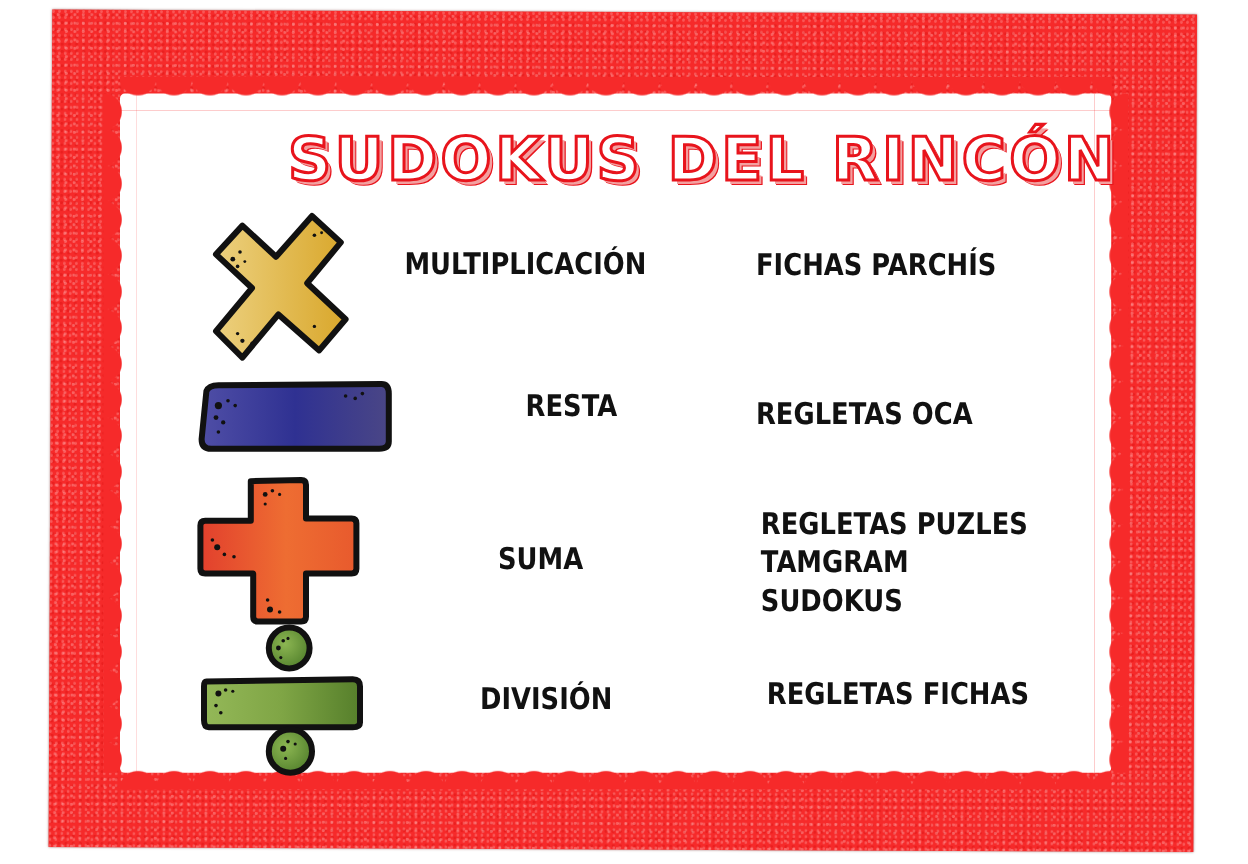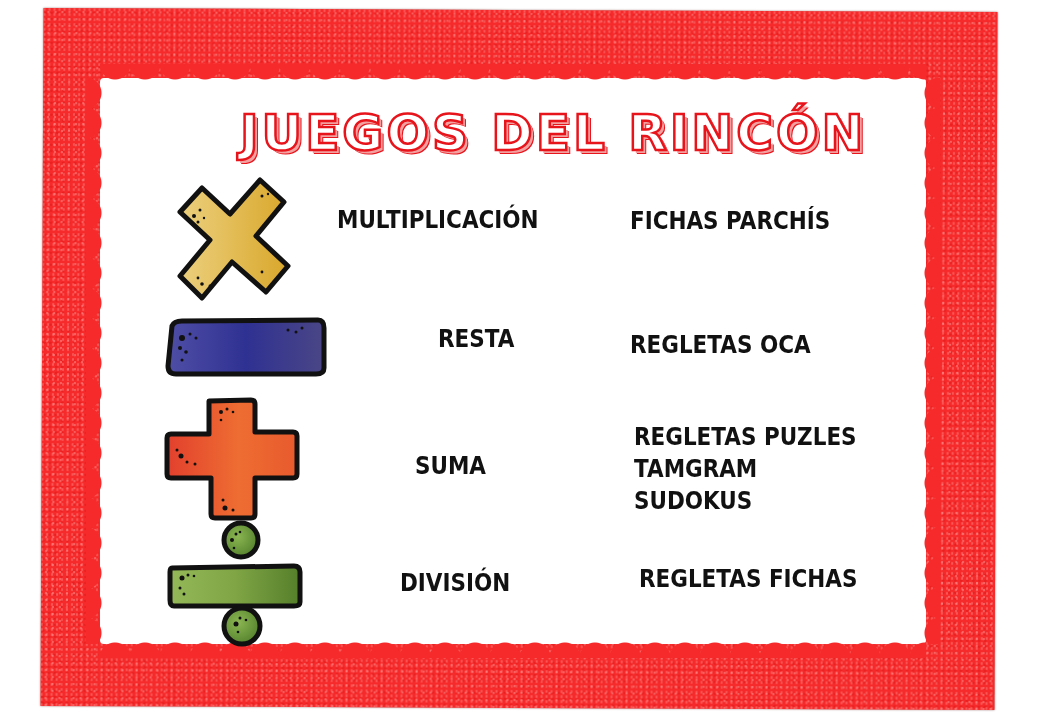--- a/index.html
+++ b/index.html
@@ -88,21 +88,21 @@
 </head>
 <body>
 
 <div class="frame-outer"></div>
 <div class="frame-inner"></div>
 <div class="scallops-top"></div>
 <div class="scallops-bottom"></div>
 <div class="scallops-left"></div>
 <div class="scallops-right"></div>
 
-<div class="title">JUEGOS DEL RINCÓN</div>
+<div class="title">SUDOKUS DEL RINCÓN</div>
 
 <div class="icon" style="left:172px; top:174px;">
   <svg width="124" height="128" viewBox="0 0 124 128">
     <defs>
       <linearGradient id="gx" x1="0" x2="1" y1="0" y2="0">
         <stop offset="0" stop-color="#ecd07e"></stop>
         <stop offset="1" stop-color="#d9a72b"></stop>
       </linearGradient>
     </defs>
     <path d="M8,38 L30,14 L58,40 L88,6 L112,28 L84,62 L116,92 L94,118 L60,88 L30,124 L8,102 L38,66 Z" fill="url(#gx)" stroke="#111" stroke-width="5" stroke-linejoin="round"></path>

